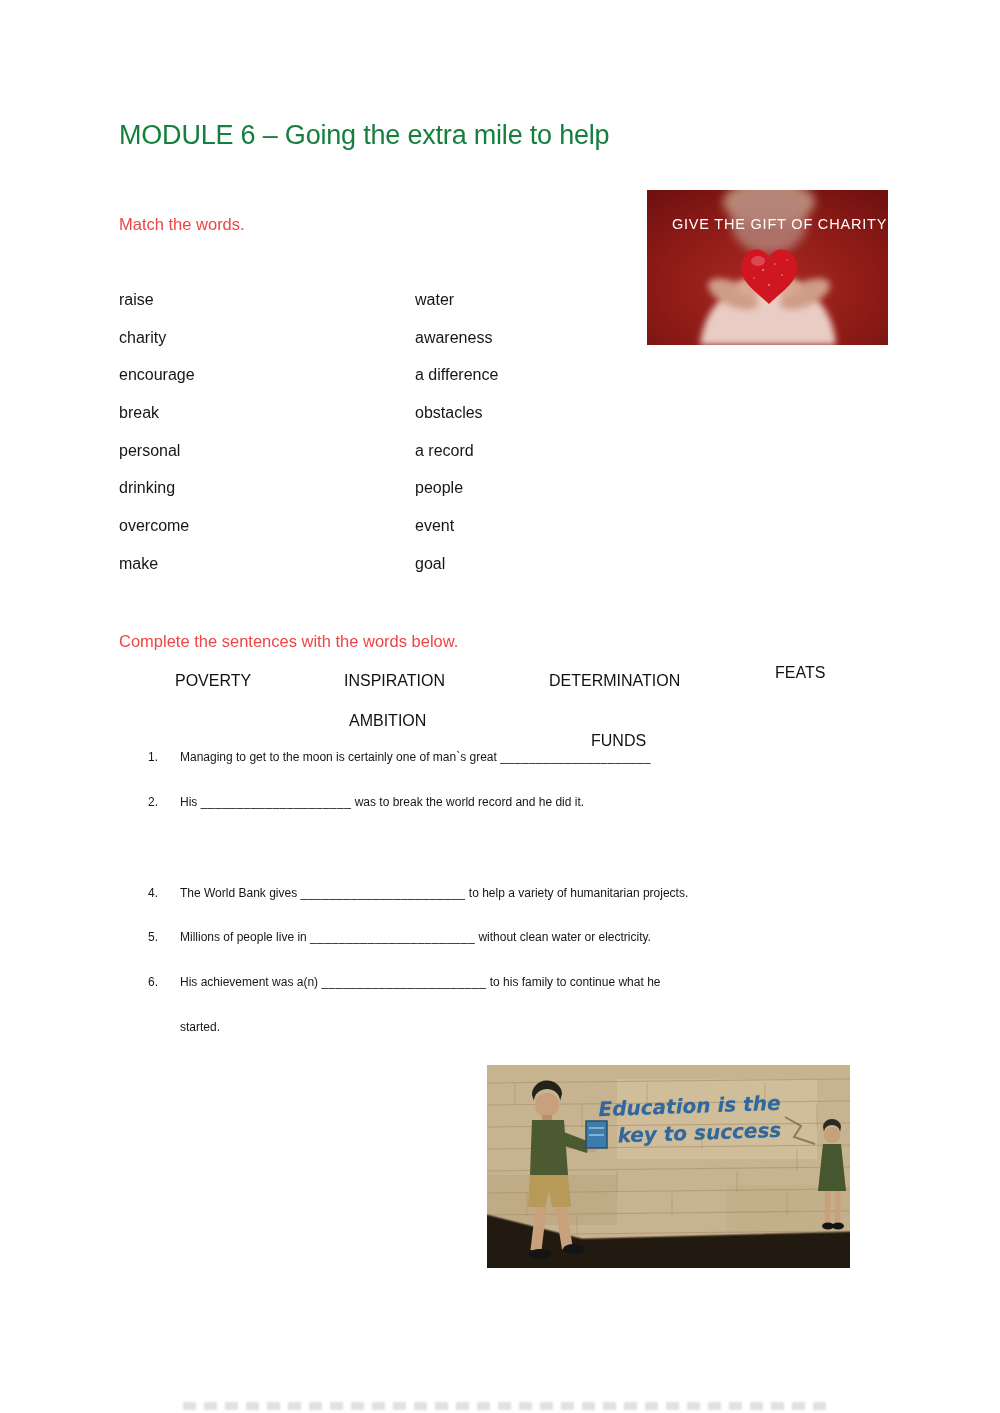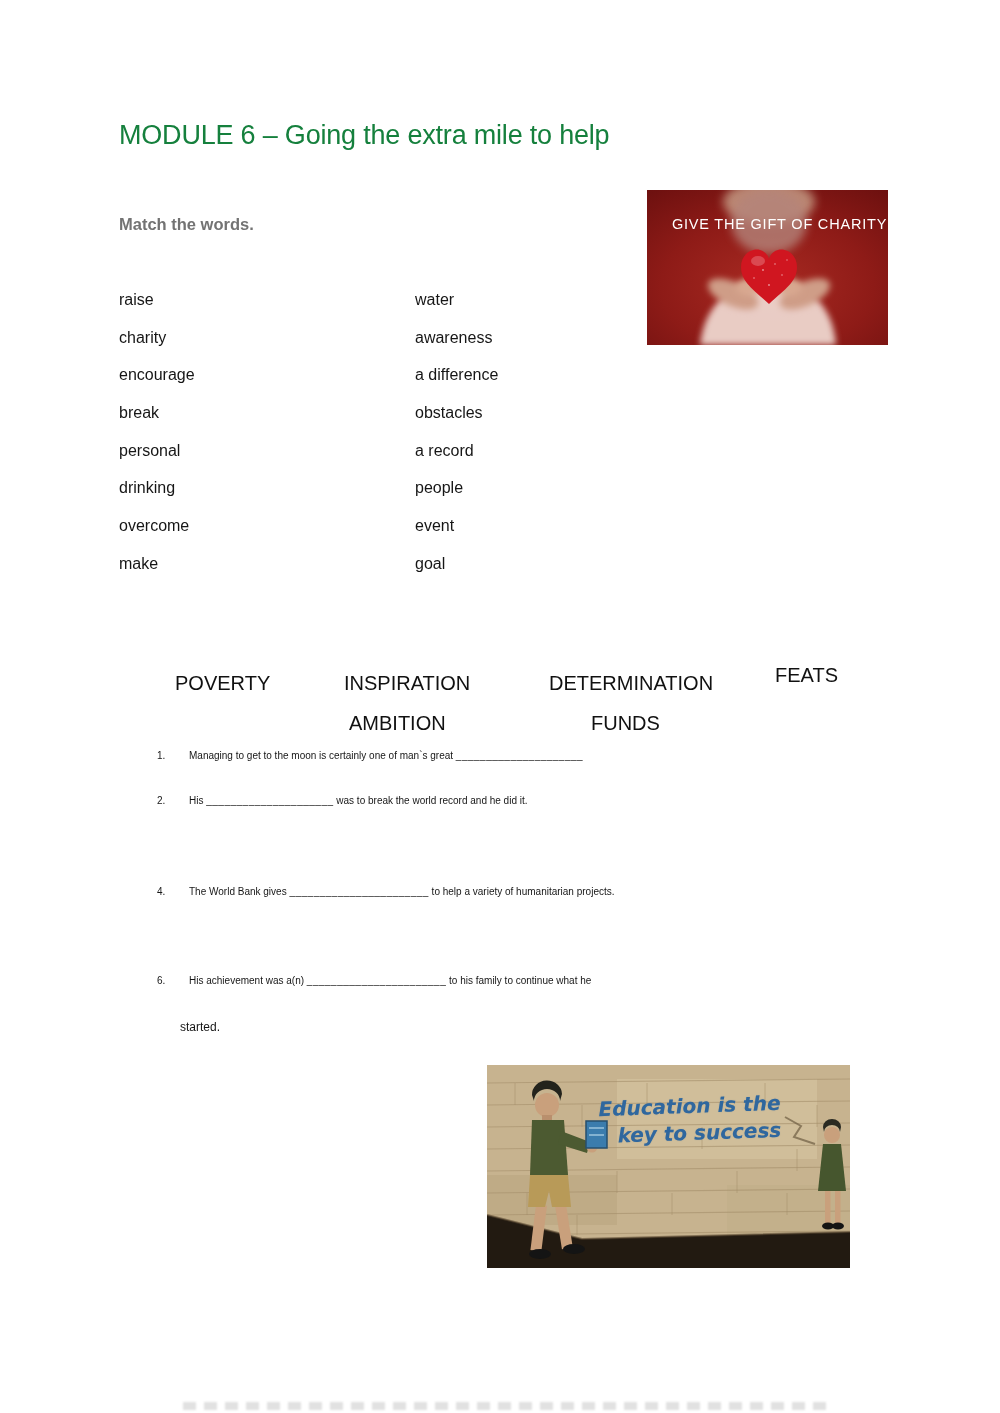--- a/index.html
+++ b/index.html
@@ -16,23 +16,23 @@
   .abs { position:absolute; }
 
   .title {
     left:119px; top:120px;
     font-size:27px;
     letter-spacing:-0.2px;
     color:#15803d;
     white-space:nowrap;
   }
   .section-heading {
-    font-weight:700;
+    font-weight:400;
     font-size:16.5px;
-    color:#737373;
+    color:#ef4444;
     white-space:nowrap;
   }
   .word-col { font-size:16px; }
   .word-col .w {
     height:37.7px;
     display:flex;
     align-items:center;
     white-space:nowrap;
   }
 
@@ -49,29 +49,29 @@
     width:100%;
     text-align:center;
     color:#ffffff;
     font-size:14.5px;
     letter-spacing:0.8px;
     white-space:nowrap;
   }
 
   
   .bank-word {
-    font-size:20px;
+    font-size:16px;
     color:#111;
     white-space:nowrap;
   }
 
   
   .sentence {
-    left:157px;
-    font-size:10px;
+    left:148px;
+    font-size:12px;
     white-space:nowrap;
   }
   .snum { display:inline-block; width:32px; }
   .blank { letter-spacing:0.5px; }
   .continuation {
     left:180px;
     font-size:12px;
     white-space:nowrap;
   }
 
@@ -171,42 +171,46 @@
     <div class="w">raise</div>
     <div class="w">charity</div>
     <div class="w">encourage</div>
     <div class="w">break</div>
     <div class="w">personal</div>
     <div class="w">drinking</div>
     <div class="w">overcome</div>
     <div class="w">make</div>
   </div>
 
+  <div class="abs section-heading" style="left:119px; top:632px;">Complete the sentences with the words below.</div>
 
   <div class="abs bank-word" style="left:175px; top:672px;">POVERTY</div>
   <div class="abs bank-word" style="left:344px; top:672px;">INSPIRATION</div>
   <div class="abs bank-word" style="left:549px; top:672px;">DETERMINATION</div>
   <div class="abs bank-word" style="left:775px; top:664px;">FEATS</div>
 
   <div class="abs bank-word" style="left:349px; top:712px;">AMBITION</div>
-  <div class="abs bank-word" style="left:591px; top:712px;">FUNDS</div>
+  <div class="abs bank-word" style="left:591px; top:732px;">FUNDS</div>
 
   <div class="abs sentence" style="top:750px;">
     <span class="snum">1.</span><span>Managing to get to the moon is certainly one of man`s great </span><span class="blank">_____________________</span><span></span>
   </div>
 
   <div class="abs sentence" style="top:795px;">
     <span class="snum">2.</span><span>His </span><span class="blank">_____________________</span><span> was to break the world record and he did it.</span>
   </div>
 
 
   <div class="abs sentence" style="top:886px;">
     <span class="snum">4.</span><span>The World Bank gives </span><span class="blank">_______________________</span><span> to help a variety of humanitarian projects.</span>
   </div>
 
+  <div class="abs sentence" style="top:930px;">
+    <span class="snum">5.</span><span>Millions of people live in </span><span class="blank">_______________________</span><span> without clean water or electricity.</span>
+  </div>
 
   <div class="abs sentence" style="top:975px;">
     <span class="snum">6.</span><span>His achievement was a(n) </span><span class="blank">_______________________</span><span> to his family to continue what he</span>
   </div>
 
   <div class="abs continuation" style="top:1020px;">started.</div>
 
   <div class="abs mural">
     <svg width="363" height="203" viewBox="0 0 363 203">
 

